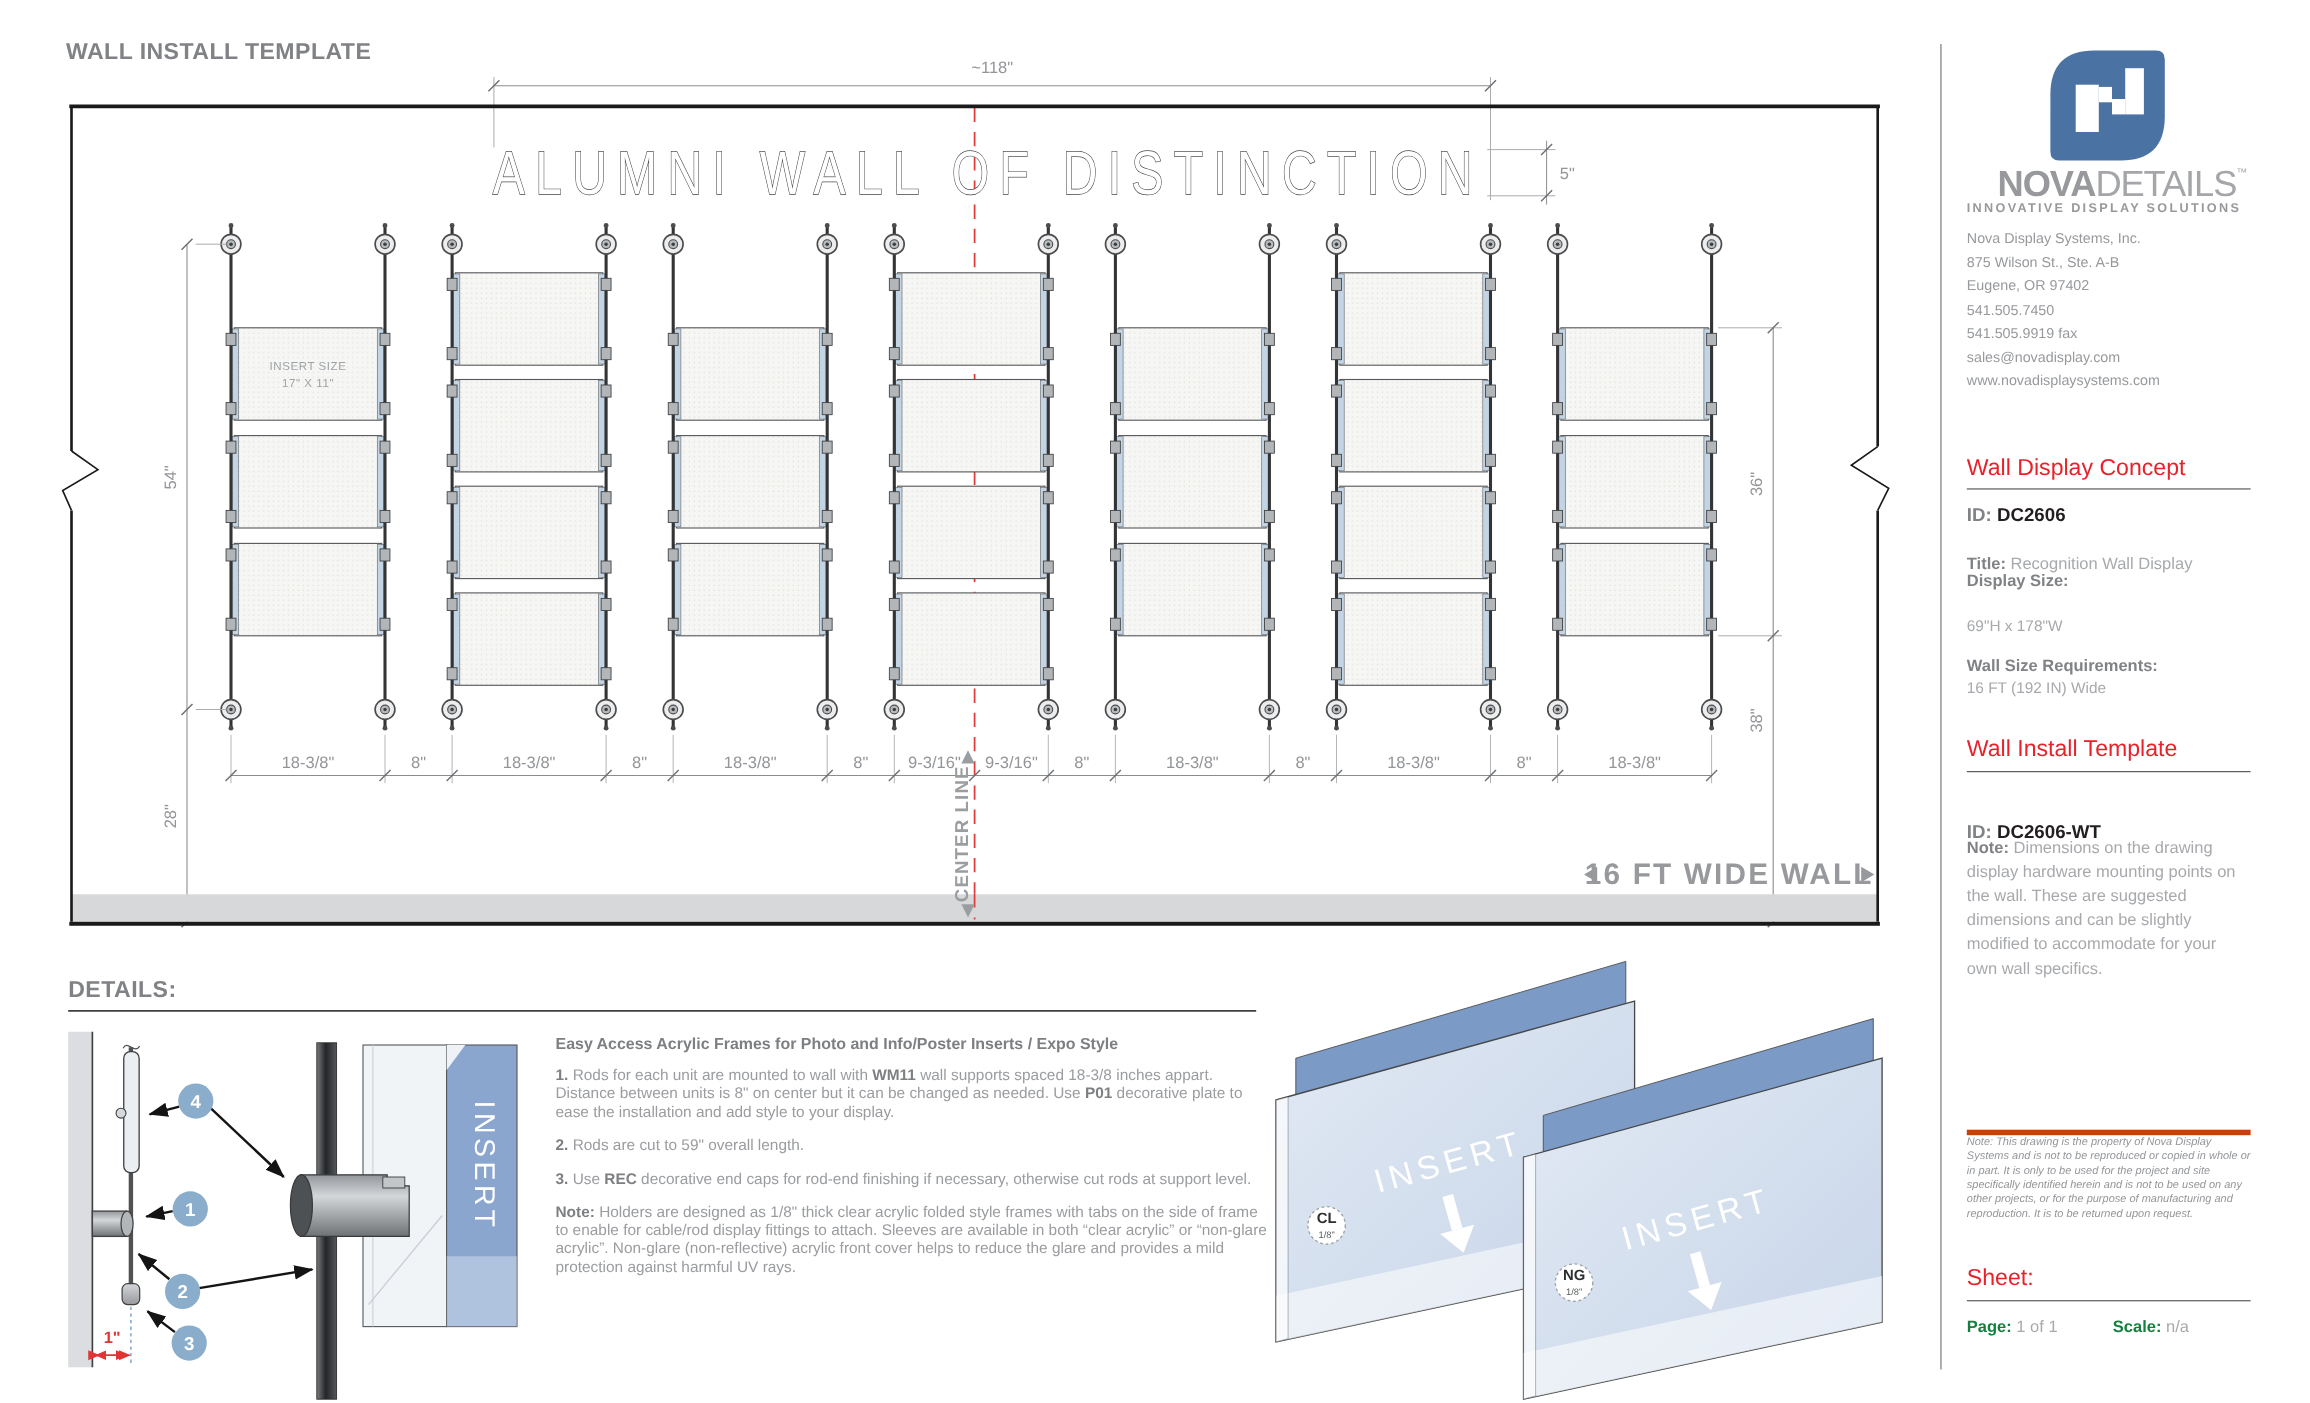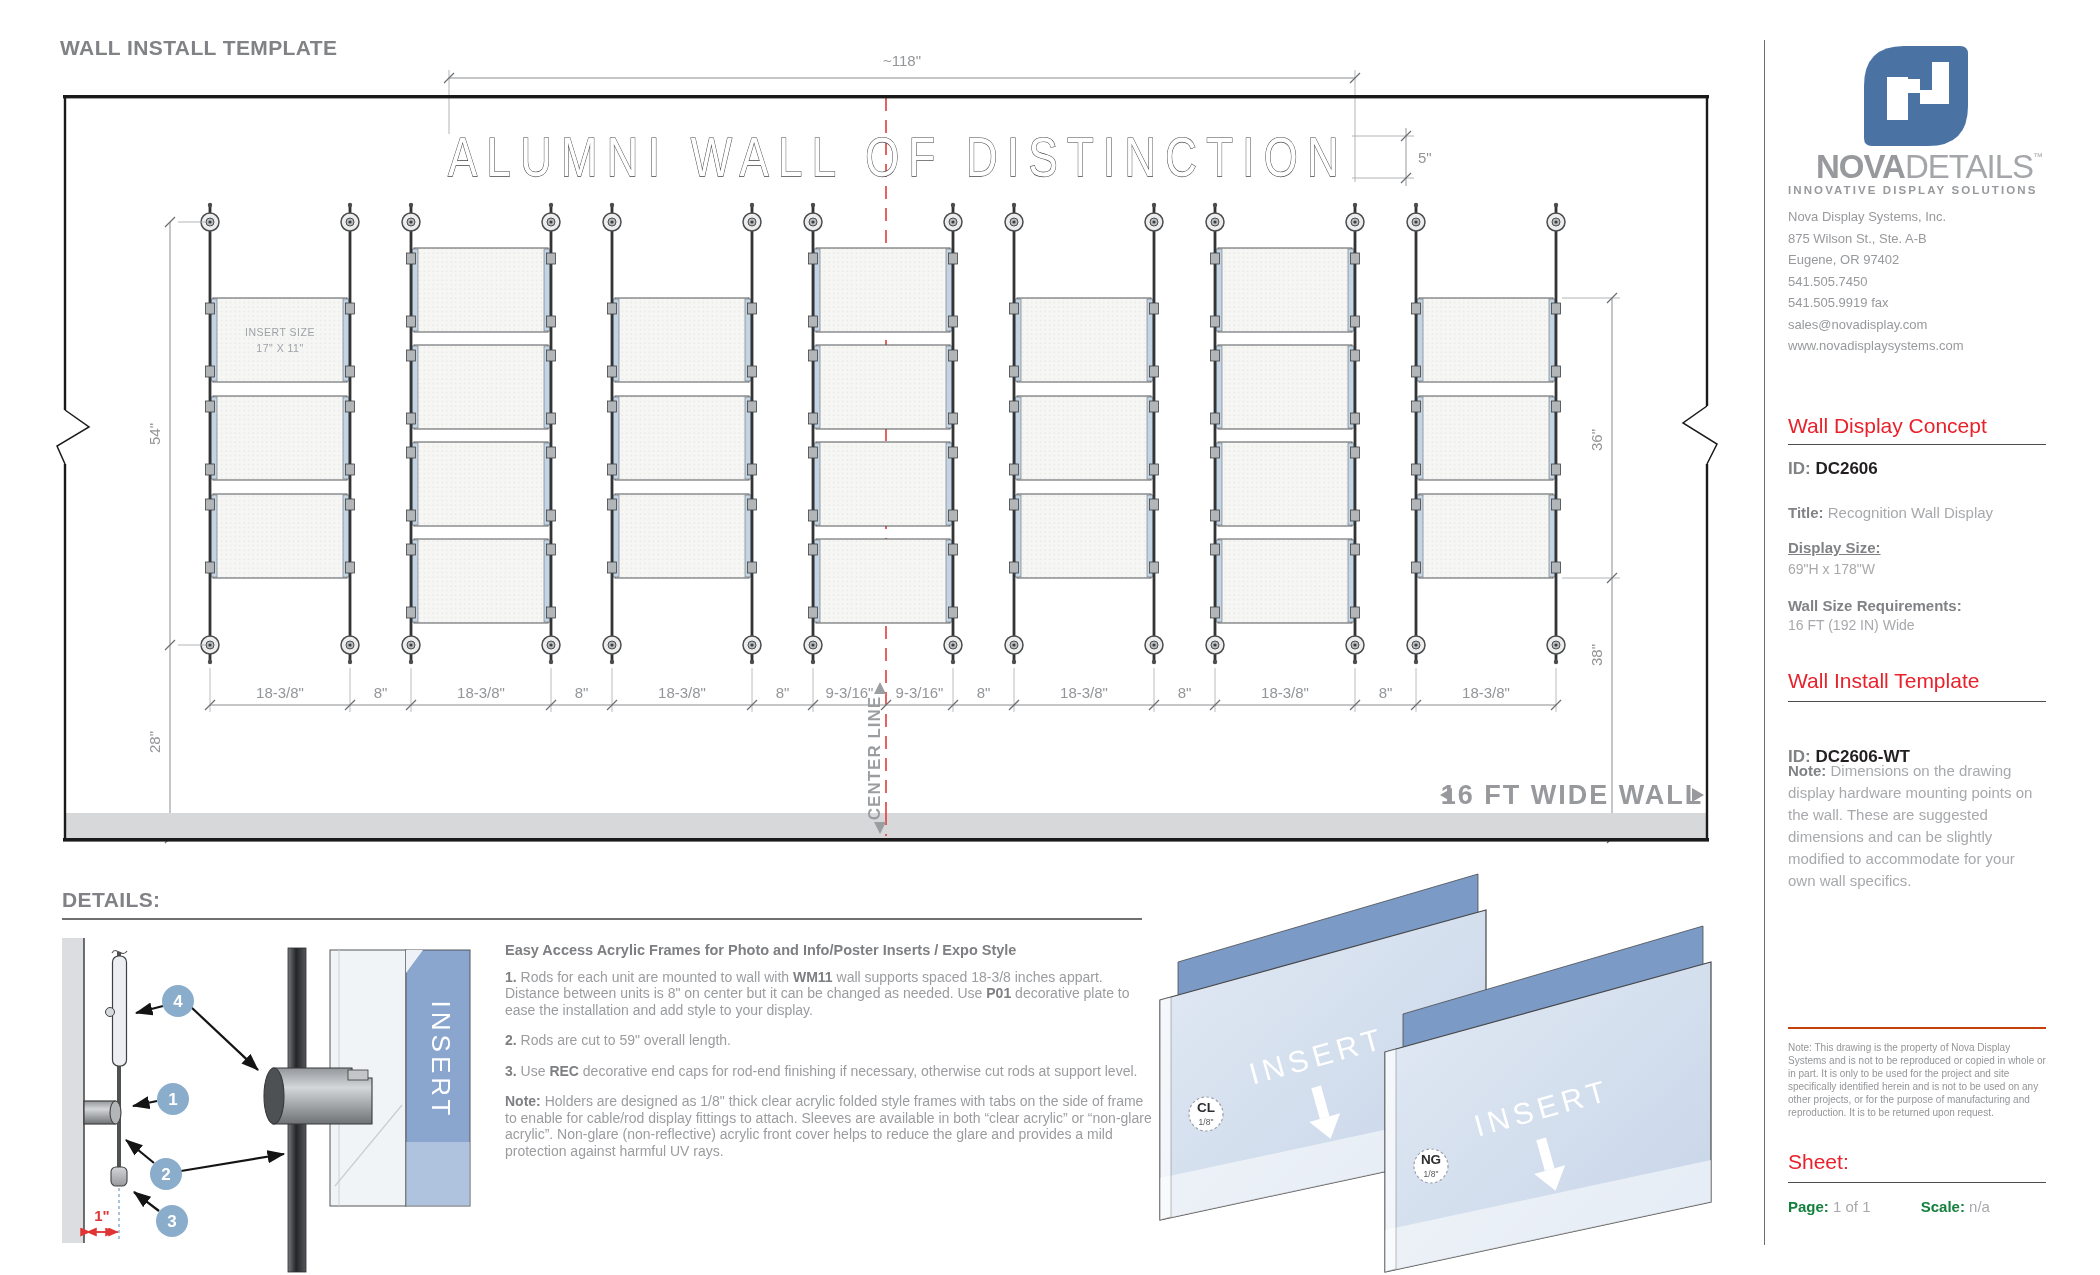--- a/index.html
+++ b/index.html
@@ -29,27 +29,27 @@
   .rh1{top:414px;} .rule1{top:444px;}
   .rh2{top:669px;} .rule2{top:701px;}
   .rh3{top:1150px;} .rule3{top:1182px;}
   .rule{height:1px;background:#4d4d4f;}
   .idrow{font-size:17px;font-weight:700;color:#808285;}
   .idrow .idv{color:#231f20;}
   .id1{top:459px;} .id2{top:717px;margin-top:30px;}
   .lblrow{font-size:15px;color:#a7a9ac;}
   .lblrow .lb{font-weight:700;color:#808285;}
   .trow{top:504px;}
-  .dsl{top:539px;font-size:15px;font-weight:700;color:#808285;text-decoration:underline;}
+  .dsl{top:520px;font-size:15px;font-weight:700;color:#808285;}
   .dsv{top:561px;font-size:14px;color:#a7a9ac;}
   .wsl{top:597px;font-size:15px;font-weight:700;color:#808285;}
   .wsv{top:617px;font-size:14px;color:#a7a9ac;}
   .sbnote{top:760px;font-size:15px;line-height:22px;color:#a7a9ac;}
   .sbnote .b{color:#808285;}
-  .legal{top:1027px;font-size:10px;line-height:13px;color:#939598;border-top:2px solid #c2410c;padding-top:12px;}
+  .legal{top:1027px;font-size:10px;line-height:13px;color:#939598;border-top:5px solid #c2410c;font-style:italic;}
   .pagerow{top:1198px;font-size:15px;color:#a7a9ac;}
   .pagerow .lb{font-weight:700;color:#15803d;}
   .pagerow .sc{margin-left:46px;}
 </style>
 </head>
 <body>
 
 <svg id="art" width="2100" height="1275" viewBox="0 0 2100 1275">
   <defs>
     <pattern id="dots" width="4.5" height="4.5" patternUnits="userSpaceOnUse">

